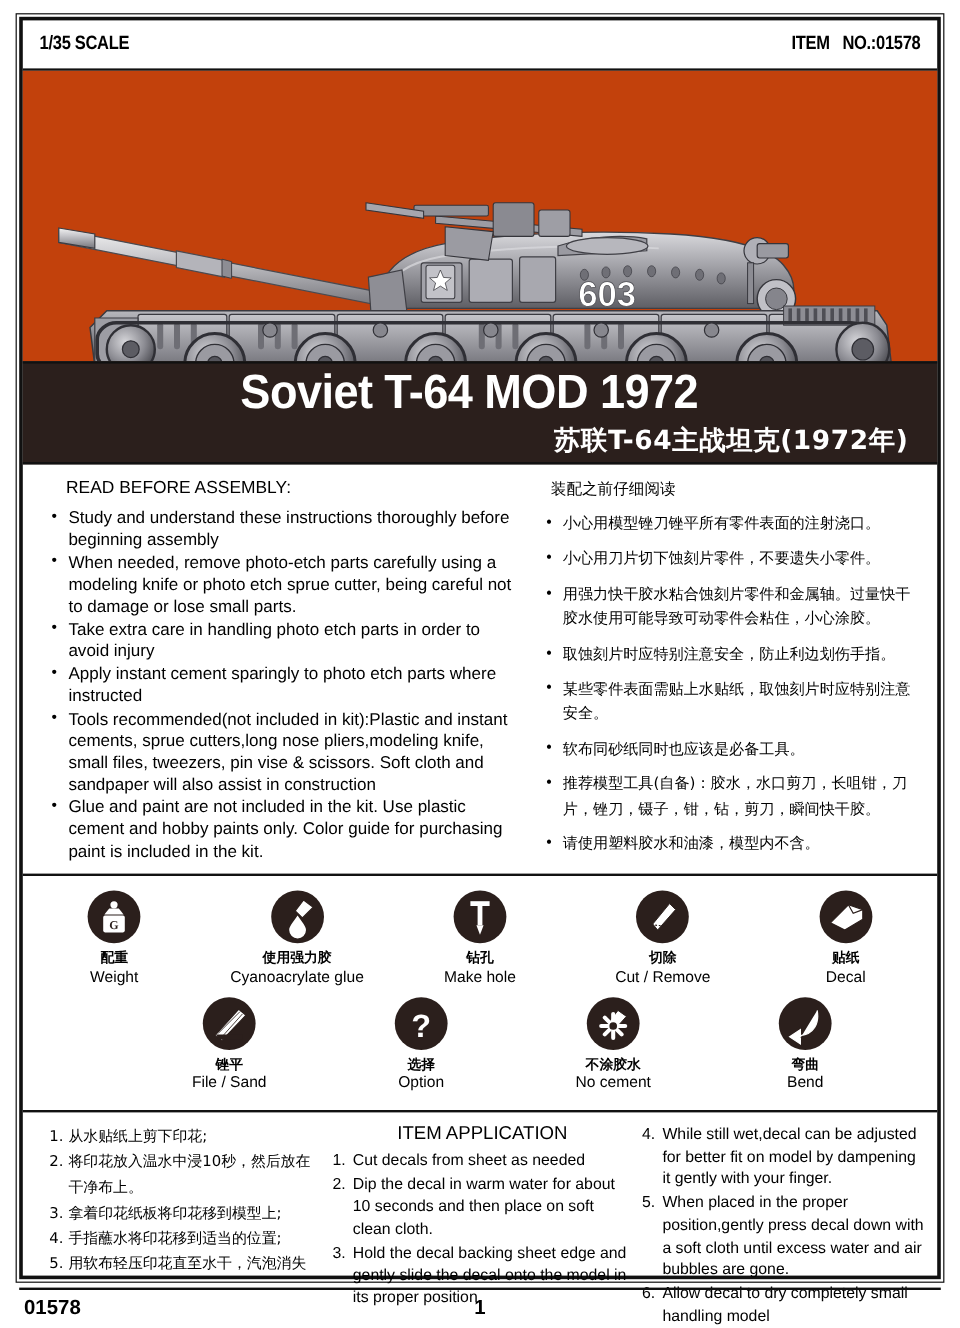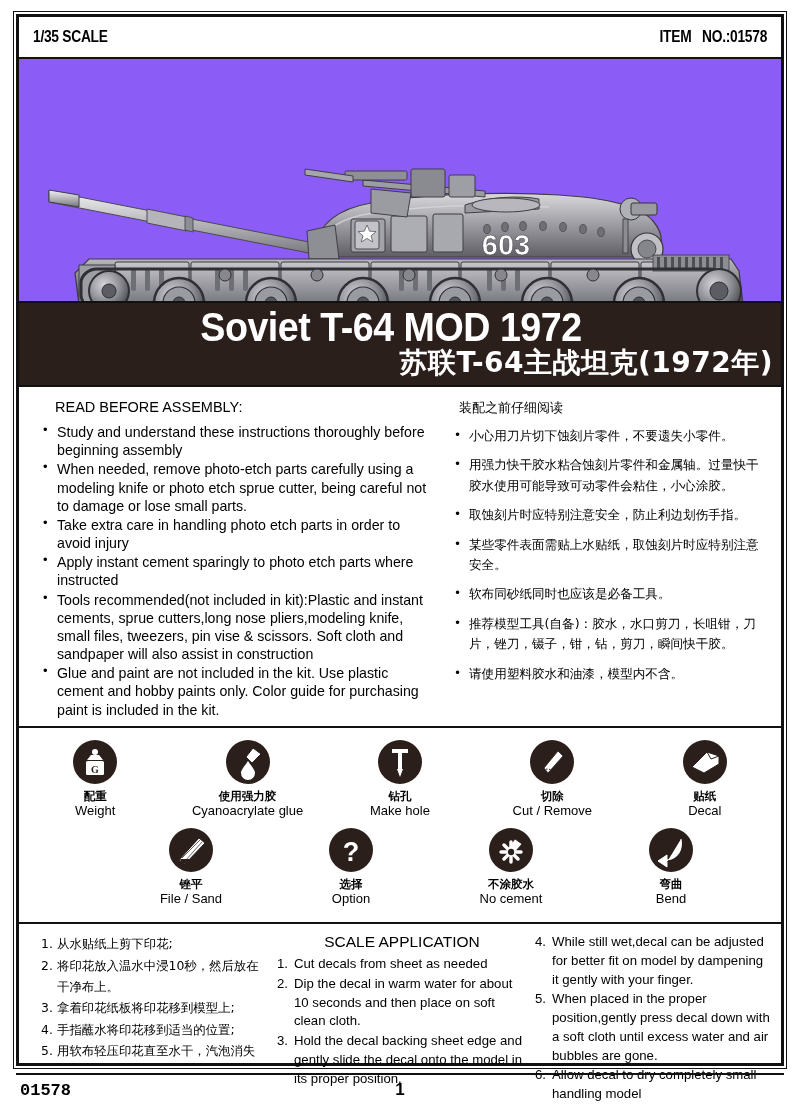--- a/index.html
+++ b/index.html
@@ -60,21 +60,21 @@
     transform: scaleX(0.86);
     transform-origin: right center;
     white-space: pre;
   }
 
   
   .art-area {
     position: relative;
     height: 242px;
     overflow: hidden;
-    background: #8b5cf6;
+    background: #c2410c;
   }
   .tank-svg { position: absolute; left: 0; top: 0; }
 
   
   .title-band {
     position: relative;
     box-sizing: border-box;
     height: 86px;
     background: #2b1f1c;
     border-top: 2px solid #111;
@@ -88,24 +88,24 @@
     text-align: center;
     color: #ffffff;
     font-size: 40px;
     font-weight: bold;
     letter-spacing: -0.5px;
     transform: scaleX(0.94);
     font-family: "Liberation Sans", sans-serif;
   }
   .title-cn {
     position: absolute;
-    right: 8px;
+    right: 24px;
     bottom: 3px;
     color: #ffffff;
-    font-size: 28px;
+    font-size: 22px;
     font-weight: bold;
     letter-spacing: 0.5px;
     font-family: "DejaVu Sans", sans-serif;
   }
 
   
   .instructions {
     position: relative;
     box-sizing: border-box;
     display: flex;
@@ -267,21 +267,21 @@
     width: 768px;
     box-sizing: border-box;
     margin-top: 7px;
     padding: 5px 4px 0 4px;
     border-top: 2px solid #111;
     display: flex;
     align-items: center;
     font-weight: bold;
     font-size: 17px;
   }
-  .footer .f-left { width: 200px; font-family: Liberation Mono, monospace; }
+  .footer .f-left { width: 200px; }
   .footer .f-center { flex: 1; text-align: center; }
   .footer .f-right { width: 200px; }
 </style>
 </head>
 <body>
 
 <div class="page">
   <div class="frame">
 
     <div class="header-strip">
@@ -540,20 +540,21 @@
           <li>When needed, remove photo-etch parts carefully using a modeling knife or photo etch sprue cutter, being careful not to damage or lose small parts.</li>
           <li>Take extra care in handling photo etch parts in order to avoid injury</li>
           <li>Apply instant cement sparingly to photo etch parts where instructed</li>
           <li>Tools recommended(not included in kit):Plastic and instant cements, sprue cutters,long nose pliers,modeling knife, small files, tweezers, pin vise &amp; scissors. Soft cloth and sandpaper will also assist in construction</li>
           <li>Glue and paint are not included in the kit. Use plastic cement and hobby paints only. Color guide for purchasing paint is included in the kit.</li>
         </ul>
       </div>
       <div class="col-cn">
         <div class="cn-head">装配之前仔细阅读</div>
         <ul class="bullets bullets-cn">
+          <li>小心用模型锉刀锉平所有零件表面的注射浇口。</li>
           <li>小心用刀片切下蚀刻片零件，不要遗失小零件。</li>
           <li>用强力快干胶水粘合蚀刻片零件和金属轴。过量快干胶水使用可能导致可动零件会粘住，小心涂胶。</li>
           <li>取蚀刻片时应特别注意安全，防止利边划伤手指。</li>
           <li>某些零件表面需贴上水贴纸，取蚀刻片时应特别注意安全。</li>
           <li>软布同砂纸同时也应该是必备工具。</li>
           <li>推荐模型工具(自备)：胶水，水口剪刀，长咀钳，刀片，锉刀，镊子，钳，钻，剪刀，瞬间快干胶。</li>
           <li>请使用塑料胶水和油漆，模型内不含。</li>
         </ul>
       </div>
     </div>
@@ -696,21 +697,21 @@
             <span>手指蘸水将印花移到适当的位置;</span>
           </li>
           <li>
             <span class="num">5.</span>
             <span>用软布轻压印花直至水干，汽泡消失</span>
           </li>
         </ol>
       </div>
 
       <div class="decal-col c2">
-        <div class="decal-head-en">SCALE APPLICATION</div>
+        <div class="decal-head-en">ITEM APPLICATION</div>
         <ol class="steps">
           <li>
             <span class="num">1.</span>
             <span>Cut decals from sheet as needed</span>
           </li>
           <li>
             <span class="num">2.</span>
             <span>Dip the decal in warm water for about 10 seconds and then place on soft clean cloth.</span>
           </li>
           <li>

